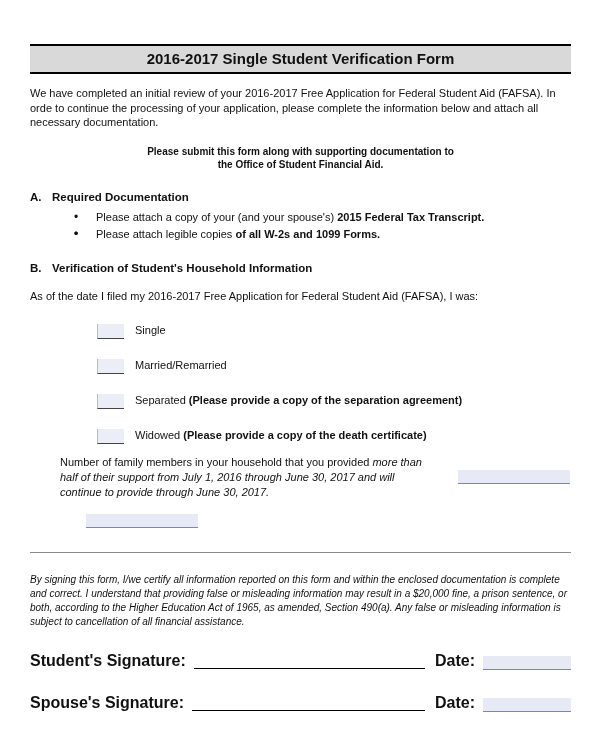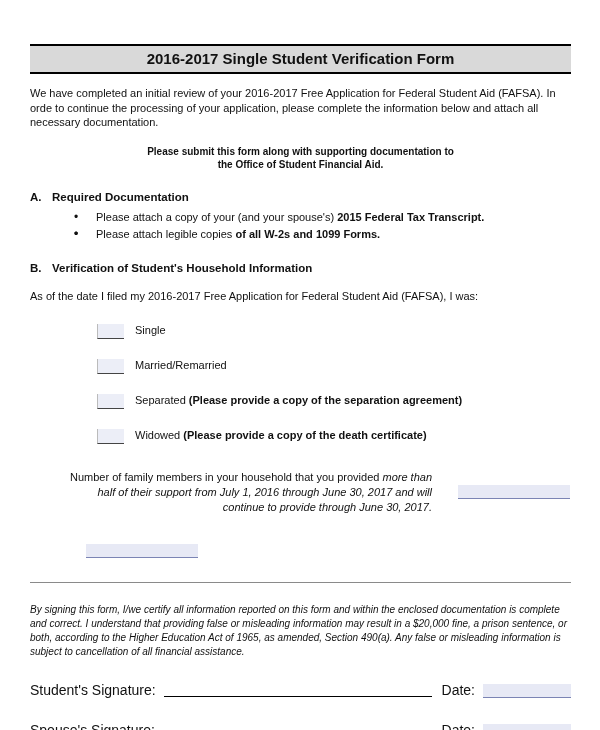--- a/index.html
+++ b/index.html
@@ -75,22 +75,21 @@
     background: #eceef7;
     border-bottom: 1px solid #444;
     border-left: 1px solid #bbb;
     margin-right: 11px;
     flex: none;
   }
   .option-label { line-height: 1.2; }
   .question-row {
     display: flex;
     margin-left: 30px;
-    margin-top: 26px;
-    text-align: right;
+    margin-top: 11px;
   }
   .question-text {
     width: 372px;
     line-height: 1.38;
   }
   .question-text .italic { font-style: italic; }
   .q-blank {
     width: 112px;
     height: 14px;
     background: #e7e9f5;
@@ -107,22 +106,22 @@
     font-style: italic;
     font-size: 10px;
     line-height: 1.38;
   }
   .sig-row {
     display: flex;
     align-items: flex-end;
     margin-top: 24px;
   }
   .sig-label, .date-label {
-    font-weight: normal;
-    font-size: 14px;
+    font-weight: bold;
+    font-size: 16px;
     white-space: nowrap;
   }
   .sig-line {
     flex: 1;
     height: 13px;
     border-bottom: 1.5px solid #000;
     margin: 0 10px 1px 8px;
   }
   .date-blank {
     width: 88px;

